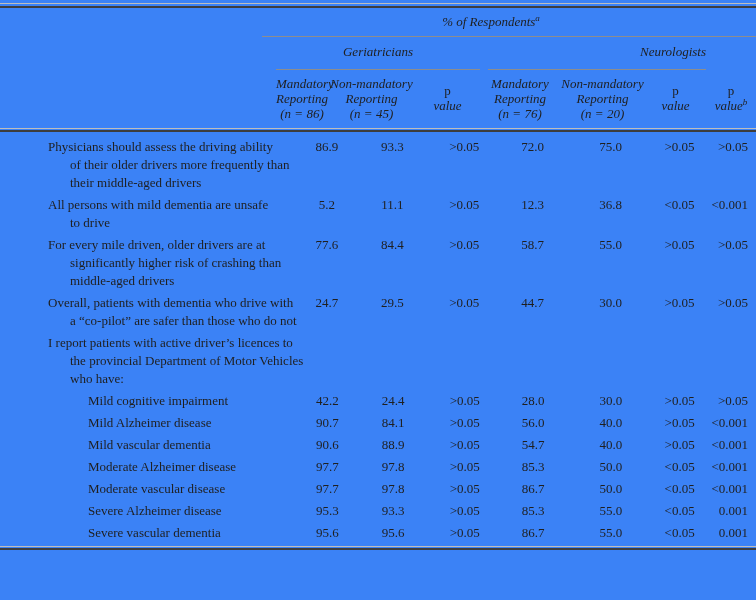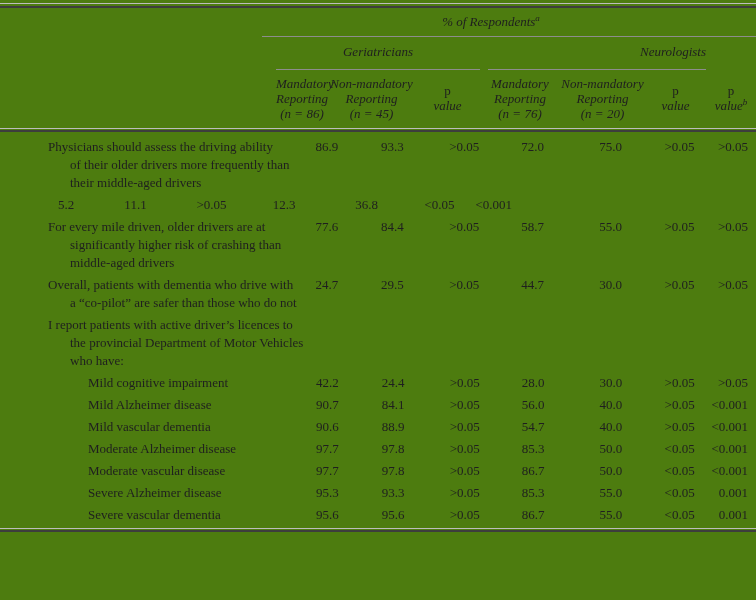--- a/index.html
+++ b/index.html
@@ -1,18 +1,18 @@
 <!DOCTYPE html>
 <html><head>
 <meta charset="utf-8">
 <style>
   html,body { margin:0; padding:0; background:#ffffff; }
   .page {
     width:756px; height:600px; box-sizing:border-box;
-    background:#4d7c0f; color:#1f1f1f;
+    background:#3b82f6; color:#1f1f1f;
     font-family:"Liberation Serif","DejaVu Serif",serif;
     font-size:13px; overflow:hidden; position:relative;
   }
   
   .rule-light { border-top:1px solid #bdbdbd; height:0; }
   .rule-dark  { border-top:2px solid #3d3d3d; height:0; }
   .rule-mid   { border-top:1px solid #8d8d8d; height:0; }
   .top-light  { margin-top:3px; }
   .top-dark   { margin-top:2px; }
   .title-rule { margin-left:262px; }
@@ -135,20 +135,24 @@
       <div class="cell c1">86.9</div>
       <div class="cell c2">93.3</div>
       <div class="cell c3">&gt;0.05</div>
       <div class="cell c4">72.0</div>
       <div class="cell c5">75.0</div>
       <div class="cell c6">&gt;0.05</div>
       <div class="cell c7">&gt;0.05</div>
     </div>
 
     <div class="row">
+      <div class="rlabel">
+        <span>All persons with mild dementia are unsafe</span>
+        <span>to drive</span>
+      </div>
       <div class="cell c1">5.2</div>
       <div class="cell c2">11.1</div>
       <div class="cell c3">&gt;0.05</div>
       <div class="cell c4">12.3</div>
       <div class="cell c5">36.8</div>
       <div class="cell c6">&lt;0.05</div>
       <div class="cell c7">&lt;0.001</div>
     </div>
 
     <div class="row">

